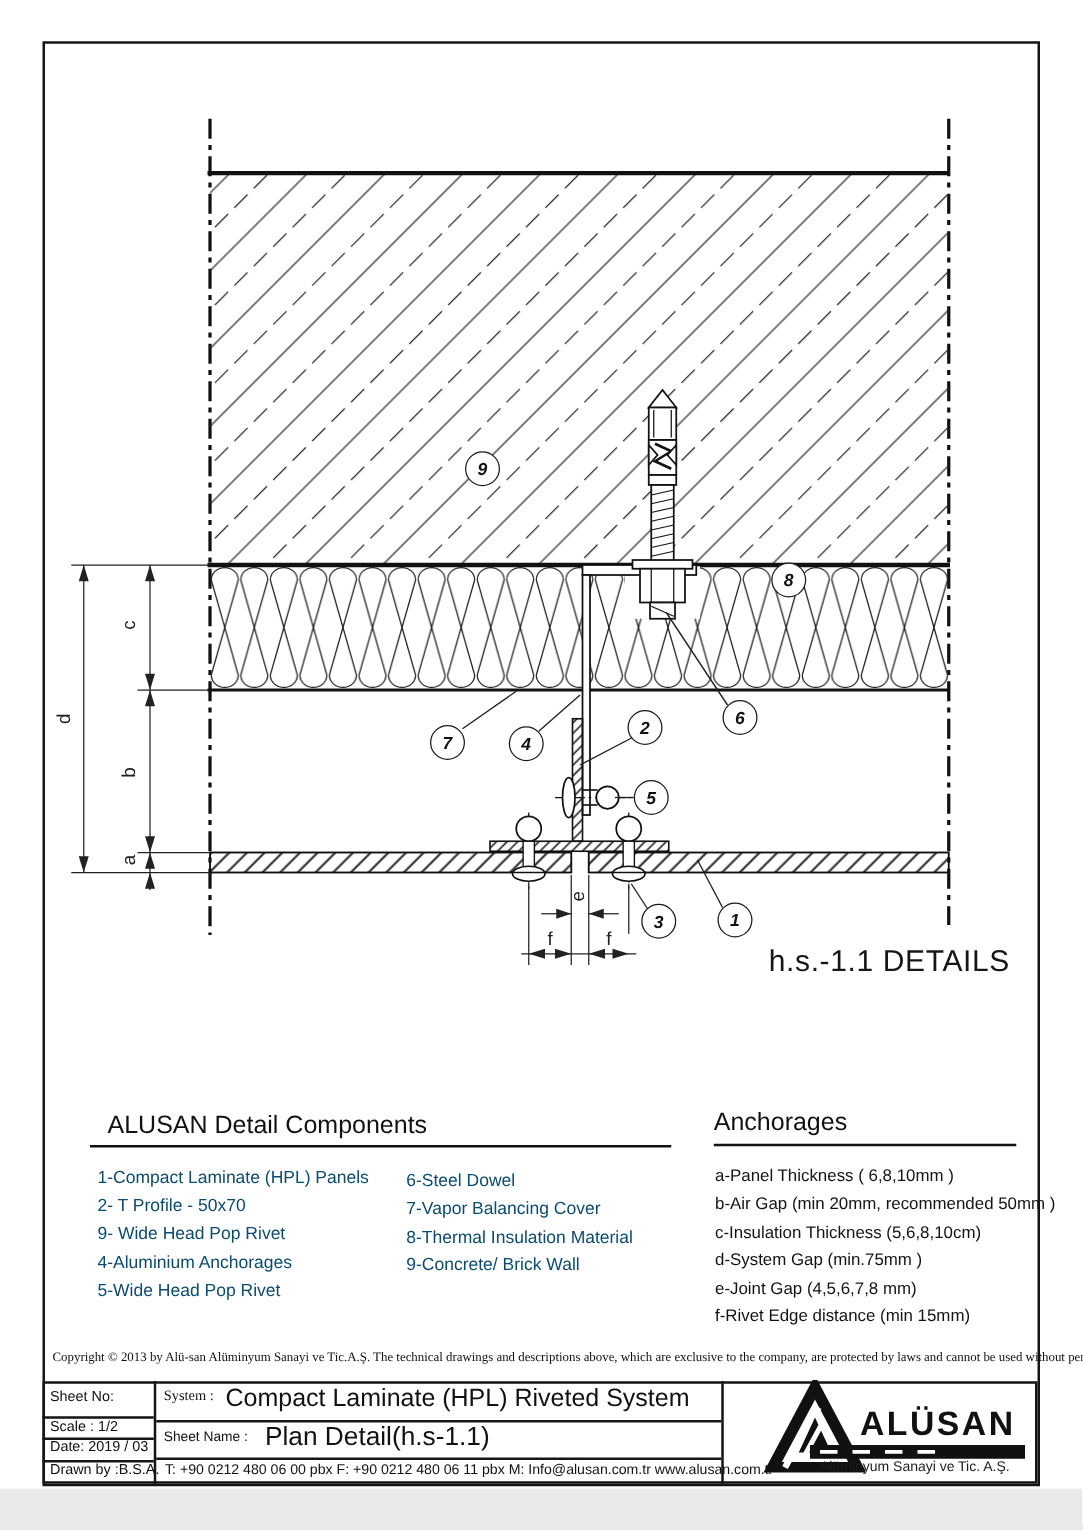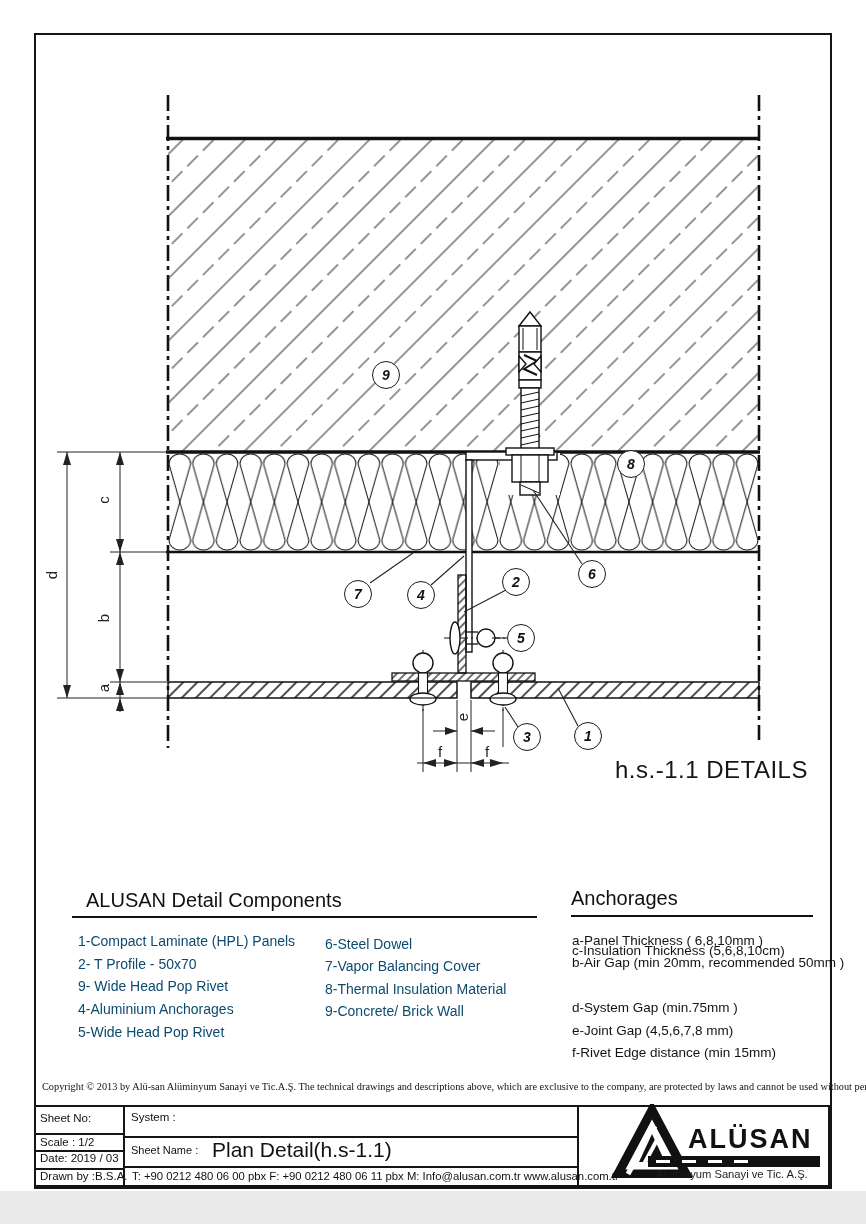--- a/index.html
+++ b/index.html
@@ -213,42 +213,43 @@
   <div class="li" style="left:78px;top:1024px;">5-Wide Head Pop Rivet</div>
   <div class="li" style="left:325px;top:936px;">6-Steel Dowel</div>
   <div class="li" style="left:325px;top:958px;">7-Vapor Balancing Cover</div>
   <div class="li" style="left:325px;top:981px;">8-Thermal Insulation Material</div>
   <div class="li" style="left:325px;top:1003px;">9-Concrete/ Brick Wall</div>
 
   <div class="sec-head" style="left:571px;top:887px;">Anchorages</div>
   <div class="sec-rule" style="left:571px;top:915px;width:242px;"></div>
   <div class="tli" style="left:572px;top:933px;">a-Panel Thickness ( 6,8,10mm )</div>
   <div class="tli" style="left:572px;top:955px;">b-Air Gap (min 20mm, recommended 50mm )</div>
-  <div class="tli" style="left:572px;top:943px;text-align:right;">c-Insulation Thickness (5,6,8,10cm)</div>
+  <div class="tli" style="left:572px;top:978px;text-align:right;">c-Insulation Thickness (5,6,8,10cm)</div>
   <div class="tli" style="left:572px;top:1000px;">d-System Gap (min.75mm )</div>
   <div class="tli" style="left:572px;top:1023px;">e-Joint Gap   (4,5,6,7,8 mm)</div>
   <div class="tli" style="left:572px;top:1045px;">f-Rivet  Edge distance (min 15mm)</div>
 
   <div class="copyright">Copyright © 2013 by Alü-san Alüminyum Sanayi ve Tic.A.Ş. The technical drawings and descriptions above, which are exclusive to the company, are protected by laws and cannot be used without permission.</div>
 
   <div class="abs" style="left:34px;top:1105px;width:796px;height:82px;border:2px solid #151515;box-sizing:border-box;"></div>
   <div class="tb-line" style="left:123px;top:1105px;width:2px;height:82px;"></div>
   <div class="tb-line" style="left:577px;top:1105px;width:2px;height:82px;"></div>
   <div class="tb-line" style="left:34px;top:1133px;width:89px;height:1.5px;"></div>
   <div class="tb-line" style="left:34px;top:1150px;width:89px;height:1.5px;"></div>
   <div class="tb-line" style="left:34px;top:1168px;width:89px;height:1.5px;"></div>
   <div class="tb-line" style="left:125px;top:1136px;width:452px;height:1.5px;"></div>
   <div class="tb-line" style="left:125px;top:1166px;width:452px;height:1.5px;"></div>
 
   <div class="tb-small" style="left:40px;top:1112px;">Sheet No:</div>
   <div class="tb-small" style="left:40px;top:1136px;">Scale : 1/2</div>
   <div class="tb-small" style="left:40px;top:1152px;">Date: 2019 / 03</div>
   <div class="tb-small" style="left:40px;top:1170px;">Drawn by :B.S.A.</div>
 
-  <div class="tb-small" style="left:131px;top:1111px;">System :</div>
+  <div class="tb-small" style="left:131px;top:1111px;font-family:Liberation Serif, serif;">System :</div>
+  <div class="tb-big" style="left:160px;top:1108px;width:412px;text-align:center;">Compact Laminate (HPL)  Riveted System</div>
   <div class="tb-small" style="left:131px;top:1144px;font-size:11px;">Sheet Name :</div>
   <div class="tb-big" style="left:212px;top:1138px;font-size:21px;">Plan Detail(h.s-1.1)</div>
   <div class="tb-small" style="left:132px;top:1170px;font-size:11.3px;">T: +90 0212 480 06 00 pbx   F: +90 0212 480 06 11 pbx    M: Info@alusan.com.tr    www.alusan.com.tr</div>
 
   <svg class="abs" style="left:608px;top:1104px;" width="84" height="74" viewBox="0 0 84 74">
     <polygon points="44,6 10,70 78,70" fill="none" stroke="#111" stroke-width="9" stroke-linejoin="miter"></polygon>
     <line x1="20" y1="70" x2="47" y2="22" stroke="#fff" stroke-width="5"></line>
     <polygon points="44,30 31,58 57,58" fill="#111"></polygon>
     <line x1="36" y1="60" x2="49" y2="36" stroke="#fff" stroke-width="4"></line>
   </svg>

